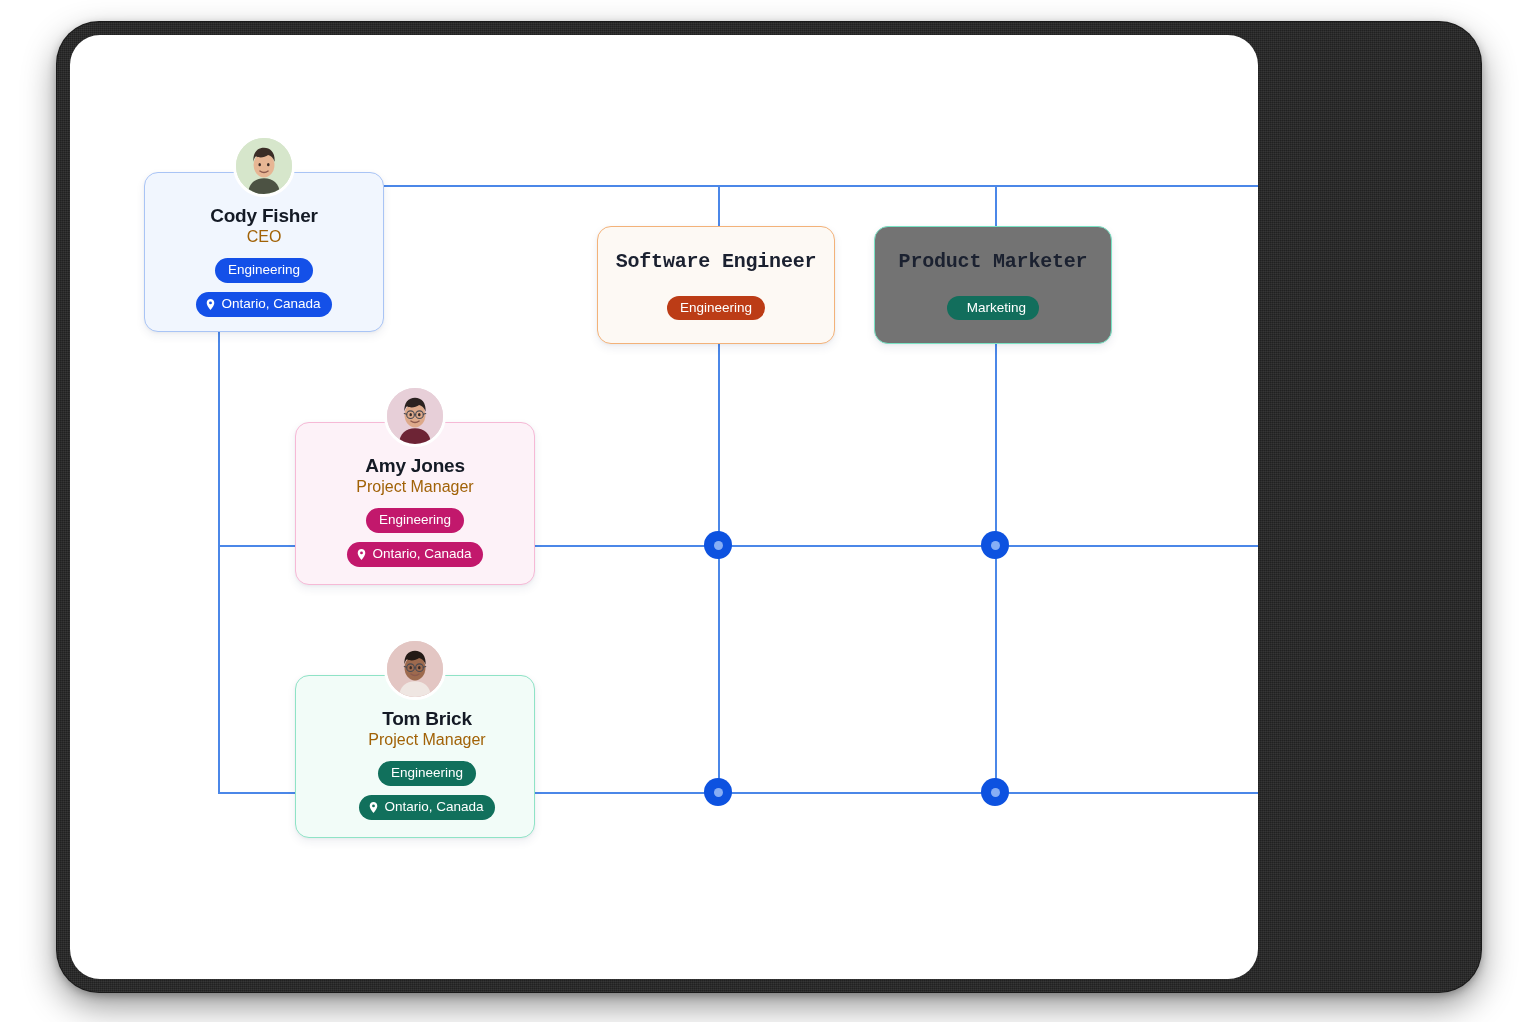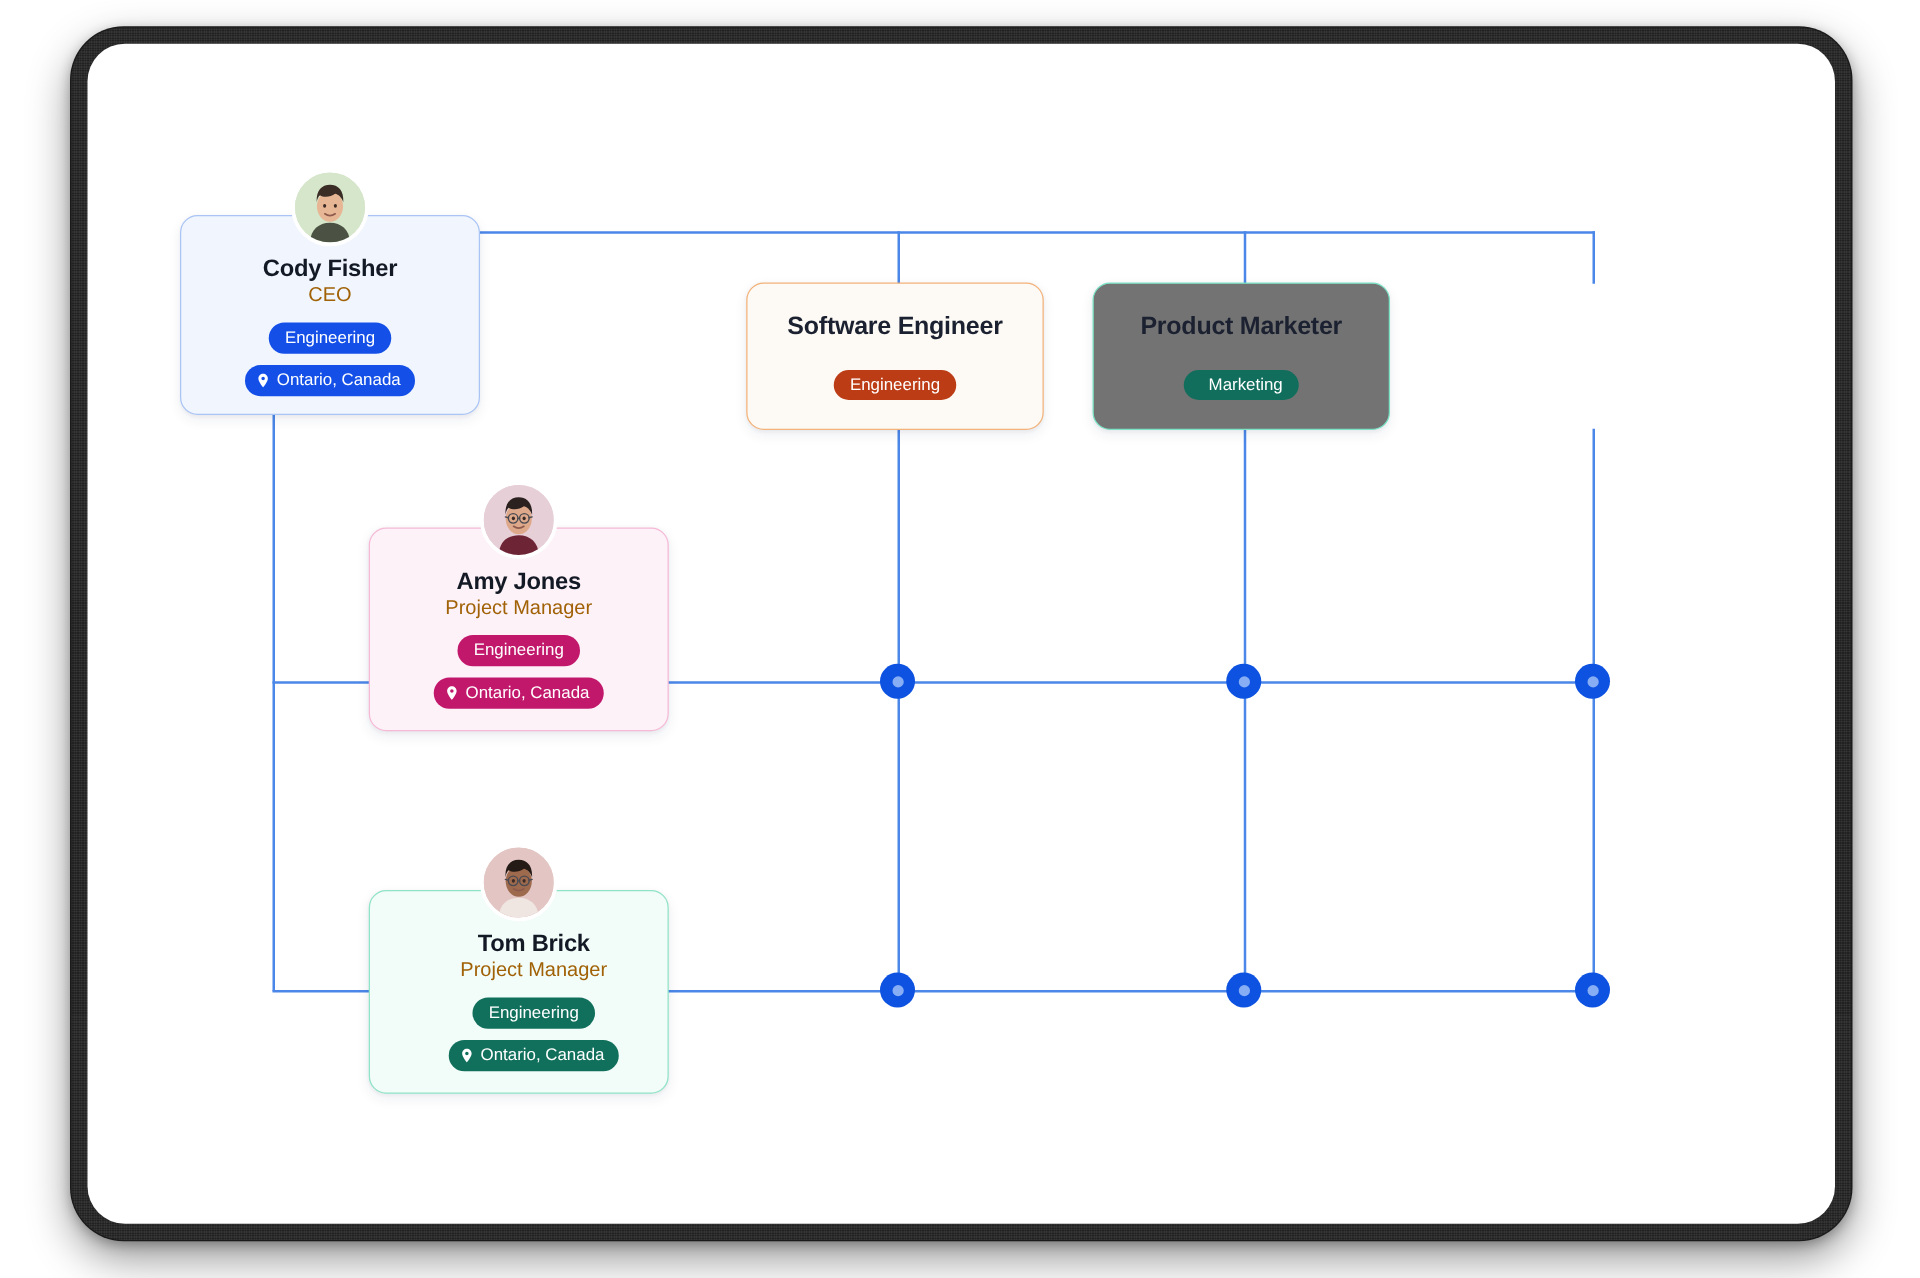--- a/index.html
+++ b/index.html
@@ -34,21 +34,21 @@
     background-image:
       repeating-linear-gradient(0deg, rgba(255,255,255,0.045) 0px, rgba(255,255,255,0.045) 1px, rgba(0,0,0,0.05) 1px, rgba(0,0,0,0.05) 2px),
       repeating-linear-gradient(90deg, rgba(255,255,255,0.035) 0px, rgba(255,255,255,0.035) 1px, rgba(0,0,0,0.045) 1px, rgba(0,0,0,0.045) 2px);
     pointer-events: none;
   }
 
   #canvas {
     position: absolute;
     left: 13px;
     top: 13px;
-    width: 1398px;
+    width: 1188px;
     height: 944px;
     border-radius: 30px;
     background: #ffffff;
     overflow: hidden;
   }
 
   
   .layer { position: absolute; inset: 0; }
 
   
@@ -108,20 +108,21 @@
   .person-role {
     font-size: 16px;
     color: #a16207;
     margin-top: 1px;
   }
   .role-title {
     font-size: 20px;
     font-weight: bold;
     color: #1b2130;
     letter-spacing: -0.2px;
+    font-family: Liberation Mono, monospace;
   }
 
   .badge {
     display: inline-flex;
     align-items: center;
     gap: 4px;
     border-radius: 999px;
     color: #ffffff;
     font-size: 13.5px;
     padding: 4px 13px;
@@ -210,21 +211,21 @@
           <span class="badge badge-dept" style="background: rgb(194, 24, 108);">Engineering</span>
           <span class="badge loc" style="background: rgb(194, 24, 108);">
             <span style="display: flex;">
               <svg viewBox="0 0 24 24" class="pin">
                 <path d="M12 2C8.1 2 5 5.1 5 9c0 5.2 7 13 7 13s7-7.8 7-13c0-3.9-3.1-7-7-7zm0 9.6A2.6 2.6 0 1 1 12 6.4a2.6 2.6 0 0 1 0 5.2z" fill="currentColor"></path>
               </svg>
             </span>
             <span>Ontario, Canada</span>
           </span>
         </div>
-        <div class="card pcard" style="left: 225px; top: 677px; width: 240px; height: 163px; background: rgb(242, 252, 248); border-color: rgb(143, 227, 198); padding-left: 24px;">
+        <div class="card pcard" style="left: 225px; top: 640px; width: 240px; height: 163px; background: rgb(242, 252, 248); border-color: rgb(143, 227, 198); padding-left: 24px;">
           <div class="avatar" style="background: rgb(227, 198, 195);">
             <svg viewBox="0 0 60 60">
               <rect x="0" y="0" width="60" height="60" fill="#e3c6c3"></rect>
               <path d="M13 60c0-11 7.5-17 17-17s17 6 17 17z" fill="#efe6e2"></path>
               <ellipse cx="30" cy="29" rx="11.2" ry="13.2" fill="#9d6a4e"></ellipse>
               <path d="M18.6 25.5C18 15.5 23 10.5 30 10.5s12 5 11.4 15c-1.6-4.4-4.2-6.6-7-7.2-3.6 2.6-9.6 3.4-13 1.2-1.6 1.4-2.4 3.4-2.8 6z" fill="#241a16"></path>
               <ellipse cx="25.4" cy="28.6" rx="1.35" ry="1.7" fill="#3a2b26"></ellipse>
               <ellipse cx="34.6" cy="28.6" rx="1.35" ry="1.7" fill="#3a2b26"></ellipse>
               <path d="M25.6 35.4c2.9 2.1 5.9 2.1 8.8 0" stroke="#8d5a4d" stroke-width="1.5" fill="none" stroke-linecap="round"></path>
               <circle cx="25.2" cy="28.6" r="4.1" fill="none" stroke="#4a4a52" stroke-width="1.2"></circle>

